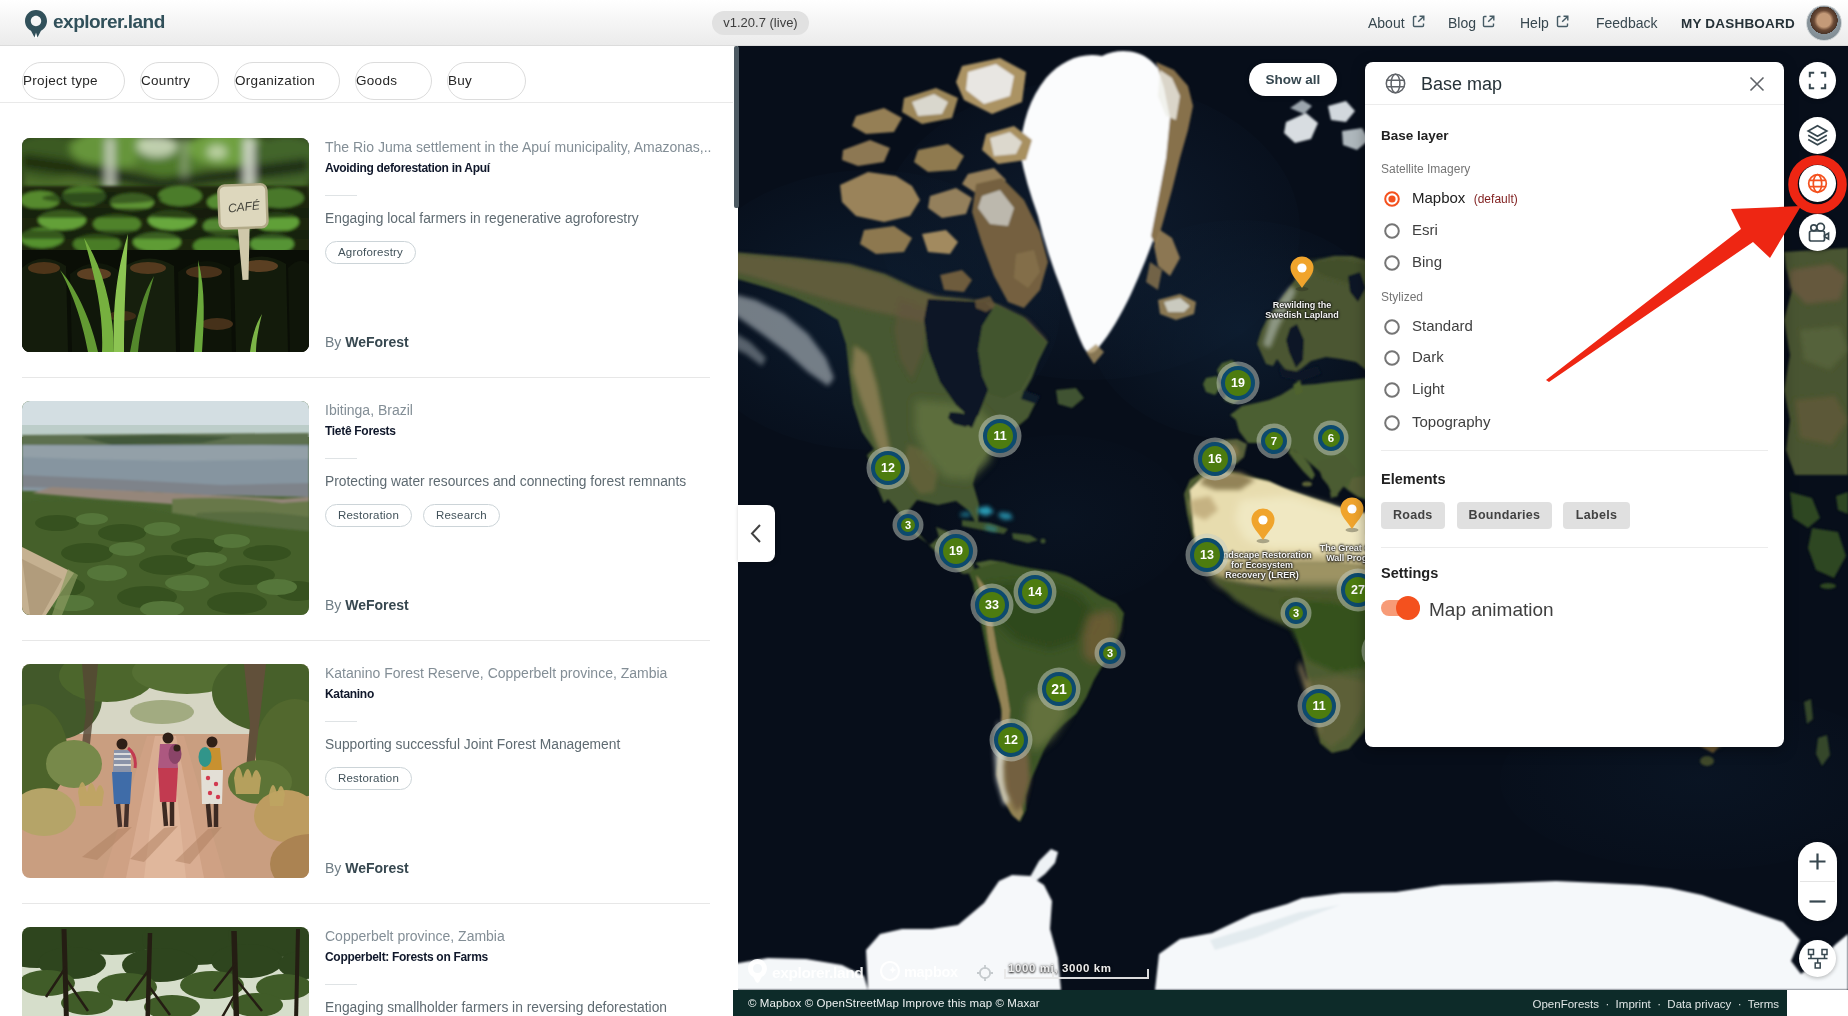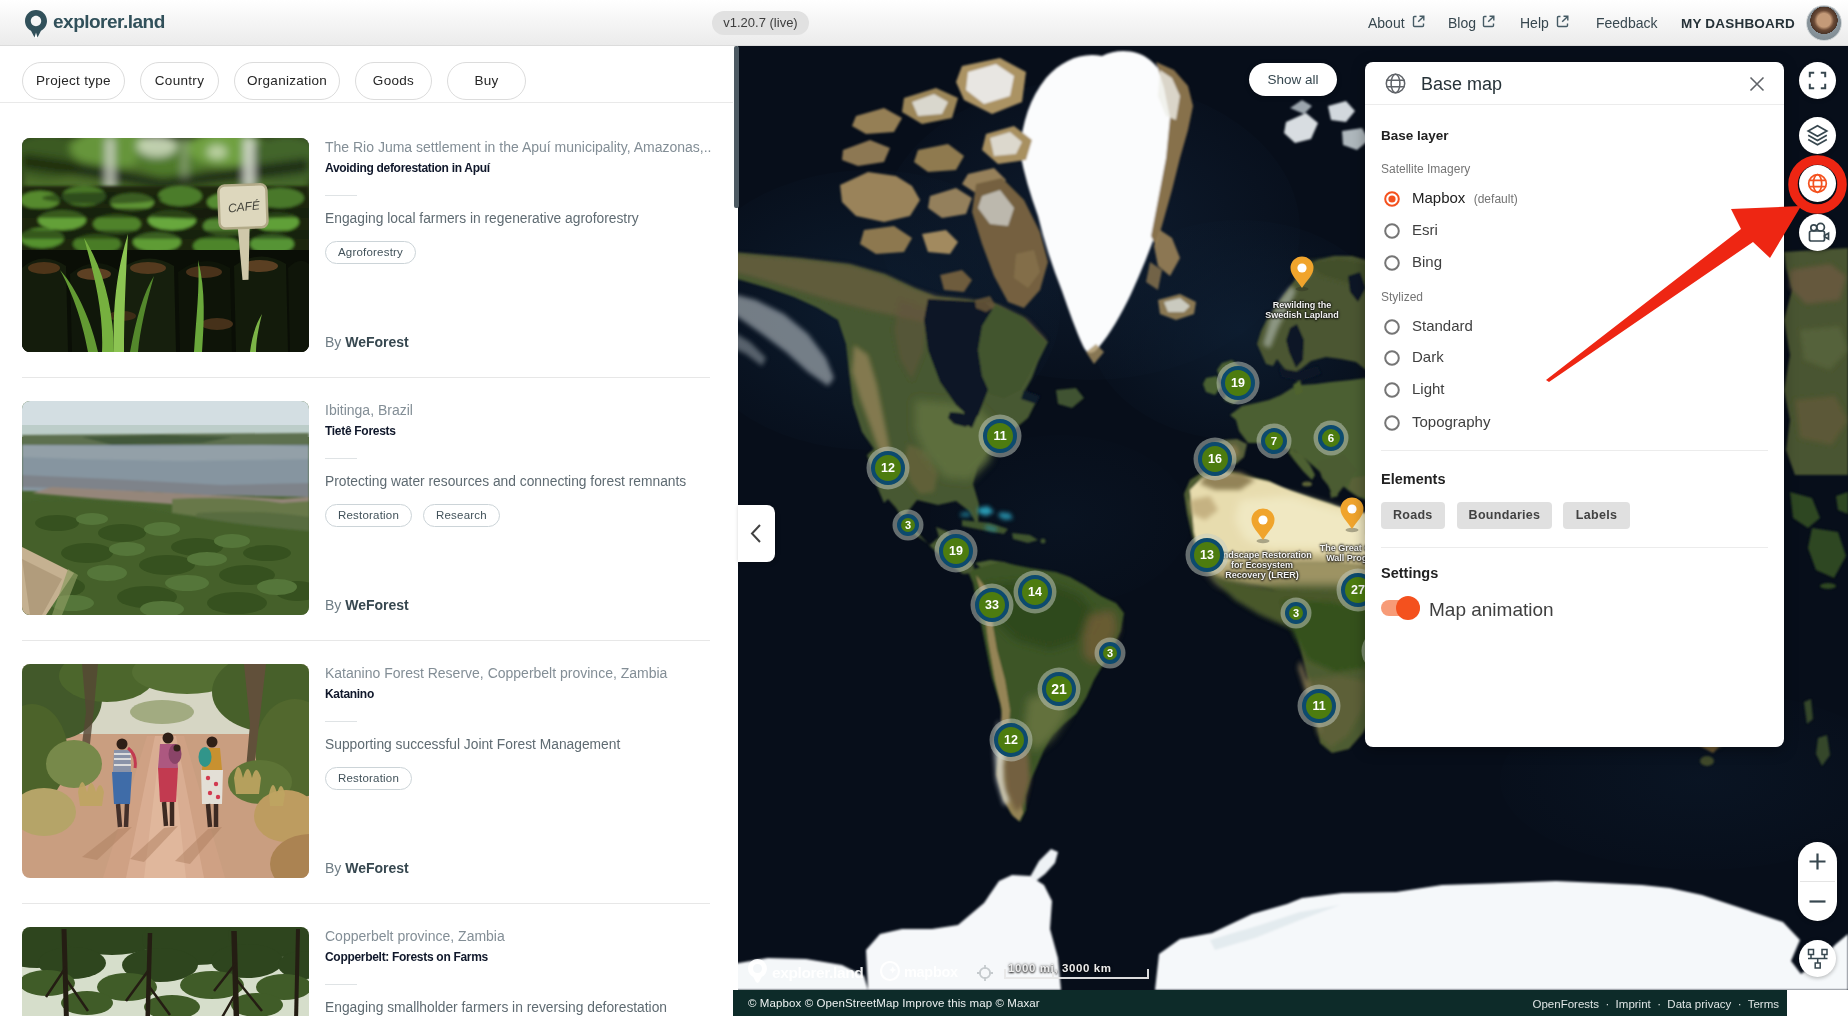--- a/index.html
+++ b/index.html
@@ -11,47 +11,47 @@
 #logo{position:absolute;left:25px;top:10px}
 #brand{position:absolute;left:53px;top:11px;font-size:19px;font-weight:bold;color:#31505a;letter-spacing:-0.5px}
 #vpill{position:absolute;left:712px;top:11px;width:97px;height:24px;background:#e1e1e1;border-radius:12px;font-size:13px;color:#3d3d3d;text-align:center;line-height:24px}
 .nav{position:absolute;top:15px;font-size:14px;color:#37474f}
 .navb{position:absolute;top:16px;font-size:13.5px;font-weight:bold;color:#263238;letter-spacing:.2px}
 .exic{position:absolute;top:15px}
 #avatar{position:absolute;left:1806px;top:5px;width:36px;height:36px;border-radius:50%;background:radial-gradient(circle at 50% 42%,#c49a78 0 26%,#6b4a36 38%,#4a3428 52%,#8a959c 53%,#75828a 100%);border:1px solid #cfd4d6}
 
 #side{position:absolute;left:0;top:46px;width:738px;height:970px;background:#fff;z-index:10}
 #filters{position:absolute;left:0;top:0;width:733px;height:57px;background:#fff;border-bottom:1px solid #e9e9e9}
-.chip{position:absolute;top:16px;height:38px;border:1px solid #dcdcdc;border-radius:19px;background:#fff;font-size:13.5px;color:#262626;line-height:36px;text-align:center;letter-spacing:.3px}
+.chip{position:absolute;top:16px;height:38px;border:1px solid #dcdcdc;border-radius:19px;background:#fff;font-size:13.5px;color:#262626;line-height:36px;text-align:left;letter-spacing:.3px}
 #scroll{position:absolute;left:733.5px;top:0px;width:5px;height:162px;background:#4d5a63;border-radius:2px}
 .card{position:absolute;left:0;width:733px}
 .cimg{position:absolute;left:22px;top:0;width:287px;height:214px;border-radius:8px;overflow:hidden}
 .cmeta{position:absolute;left:325px;top:1px;width:386px;height:18px;font-size:14px;color:#838e96;white-space:nowrap;overflow:hidden}
 .ctitle{position:absolute;left:325px;top:23px;font-size:12px;font-weight:bold;color:#0f172a;letter-spacing:-0.3px}
 .cdiv{position:absolute;left:325px;top:57px;width:32px;height:1px;background:#dfe3e5}
 .cdesc{position:absolute;left:325px;top:73px;width:400px;font-size:13.8px;color:#5f6b72;white-space:nowrap}
 .ctags{position:absolute;left:325px;top:103px;display:flex;gap:11px}
 .tag{height:23px;border:1px solid #ccd4d8;border-radius:12px;background:#fff;font-size:11.5px;color:#42525a;line-height:21px;padding:0 12px;letter-spacing:.2px}
 .cby{position:absolute;left:325px;top:196px;font-size:14px;color:#6f7d85}
 .cby b{color:#36474f}
 .hr{position:absolute;left:22px;width:688px;height:1px;background:#e7e7e7}
 
 #map{position:absolute;left:733px;top:46px;width:1115px;height:944px;background:#081120;overflow:hidden;z-index:1}
 .mk{position:absolute;border-radius:50%;background:#4d7c0f;border:4px solid #0c4a6e;box-shadow:0 0 0 4.5px rgba(198,205,196,.5);color:#fff;font-weight:bold;display:flex;align-items:center;justify-content:center;z-index:6}
 .mlabel{position:absolute;font-size:9px;font-weight:bold;color:#f2f2f2;line-height:10px;text-align:center;z-index:5;text-shadow:0 1px 2px rgba(0,0,0,.95),0 0 3px rgba(0,0,0,.8),0 -1px 2px rgba(0,0,0,.7)}
-#showall{position:absolute;left:1249px;top:63px;width:88px;height:33px;background:#fff;border-radius:17px;box-shadow:0 1px 5px rgba(0,0,0,.25);font-size:13.5px;font-weight:normal;color:#36474f;text-align:center;line-height:33px;z-index:12}
+#showall{position:absolute;left:1249px;top:63px;width:88px;height:33px;background:#fff;border-radius:17px;box-shadow:0 1px 5px rgba(0,0,0,.25);font-size:13.5px;font-weight:bold;color:#36474f;text-align:center;line-height:33px;z-index:12}
 #collapse{position:absolute;left:738px;top:505px;width:37px;height:57px;background:#fff;border-radius:0 8px 8px 0;box-shadow:1px 1px 4px rgba(0,0,0,.25);z-index:12}
 
 #panel{position:absolute;left:1365px;top:62px;width:419px;height:685px;background:#fff;border-radius:8px;box-shadow:0 3px 14px rgba(0,0,0,.35);z-index:15}
 #phead{position:absolute;left:0;top:0;width:100%;height:43px;border-bottom:1px solid #ececec}
 #ptitle{position:absolute;left:56px;top:12px;font-size:18px;color:#263238}
 .psec{position:absolute;left:16px;font-weight:bold;color:#212121}
 .psub{position:absolute;left:16px;font-size:12px;color:#757575}
 .popt{position:absolute;left:47px;font-size:15px;color:#3f3f3f}
-.pdef{font-size:12px;color:#737373}
+.pdef{font-size:12px;color:#7f1d1d}
 .pdivider{position:absolute;left:16px;width:387px;height:1px;background:#ececec}
 .ebtn{position:absolute;top:440px;height:27px;background:#e0e0e0;border-radius:4px;font-size:12.5px;font-weight:bold;color:#424242;text-align:center;line-height:27px;letter-spacing:.3px}
 
 .rbtn{position:absolute;width:37px;height:37px;border-radius:50%;background:#fff;box-shadow:0 1px 4px rgba(0,0,0,.3);z-index:12}
 #zoompill{position:absolute;left:1797.5px;top:842px;width:39px;height:79px;background:#fff;border-radius:20px;box-shadow:0 1px 4px rgba(0,0,0,.3);z-index:12}
 
 #btmbar{position:absolute;left:733px;top:990px;width:1054px;height:26px;background:#0d2b29;z-index:20;color:#eef2f2}
 #btmbar .l{position:absolute;left:15px;top:7px;font-size:11.5px;letter-spacing:.1px}
 #btmbar .r{position:absolute;right:8px;top:7.5px;font-size:11.5px;color:#dfe5e5}
 #anno{position:absolute;left:0;top:0;width:1848px;height:1016px;z-index:40;pointer-events:none}

